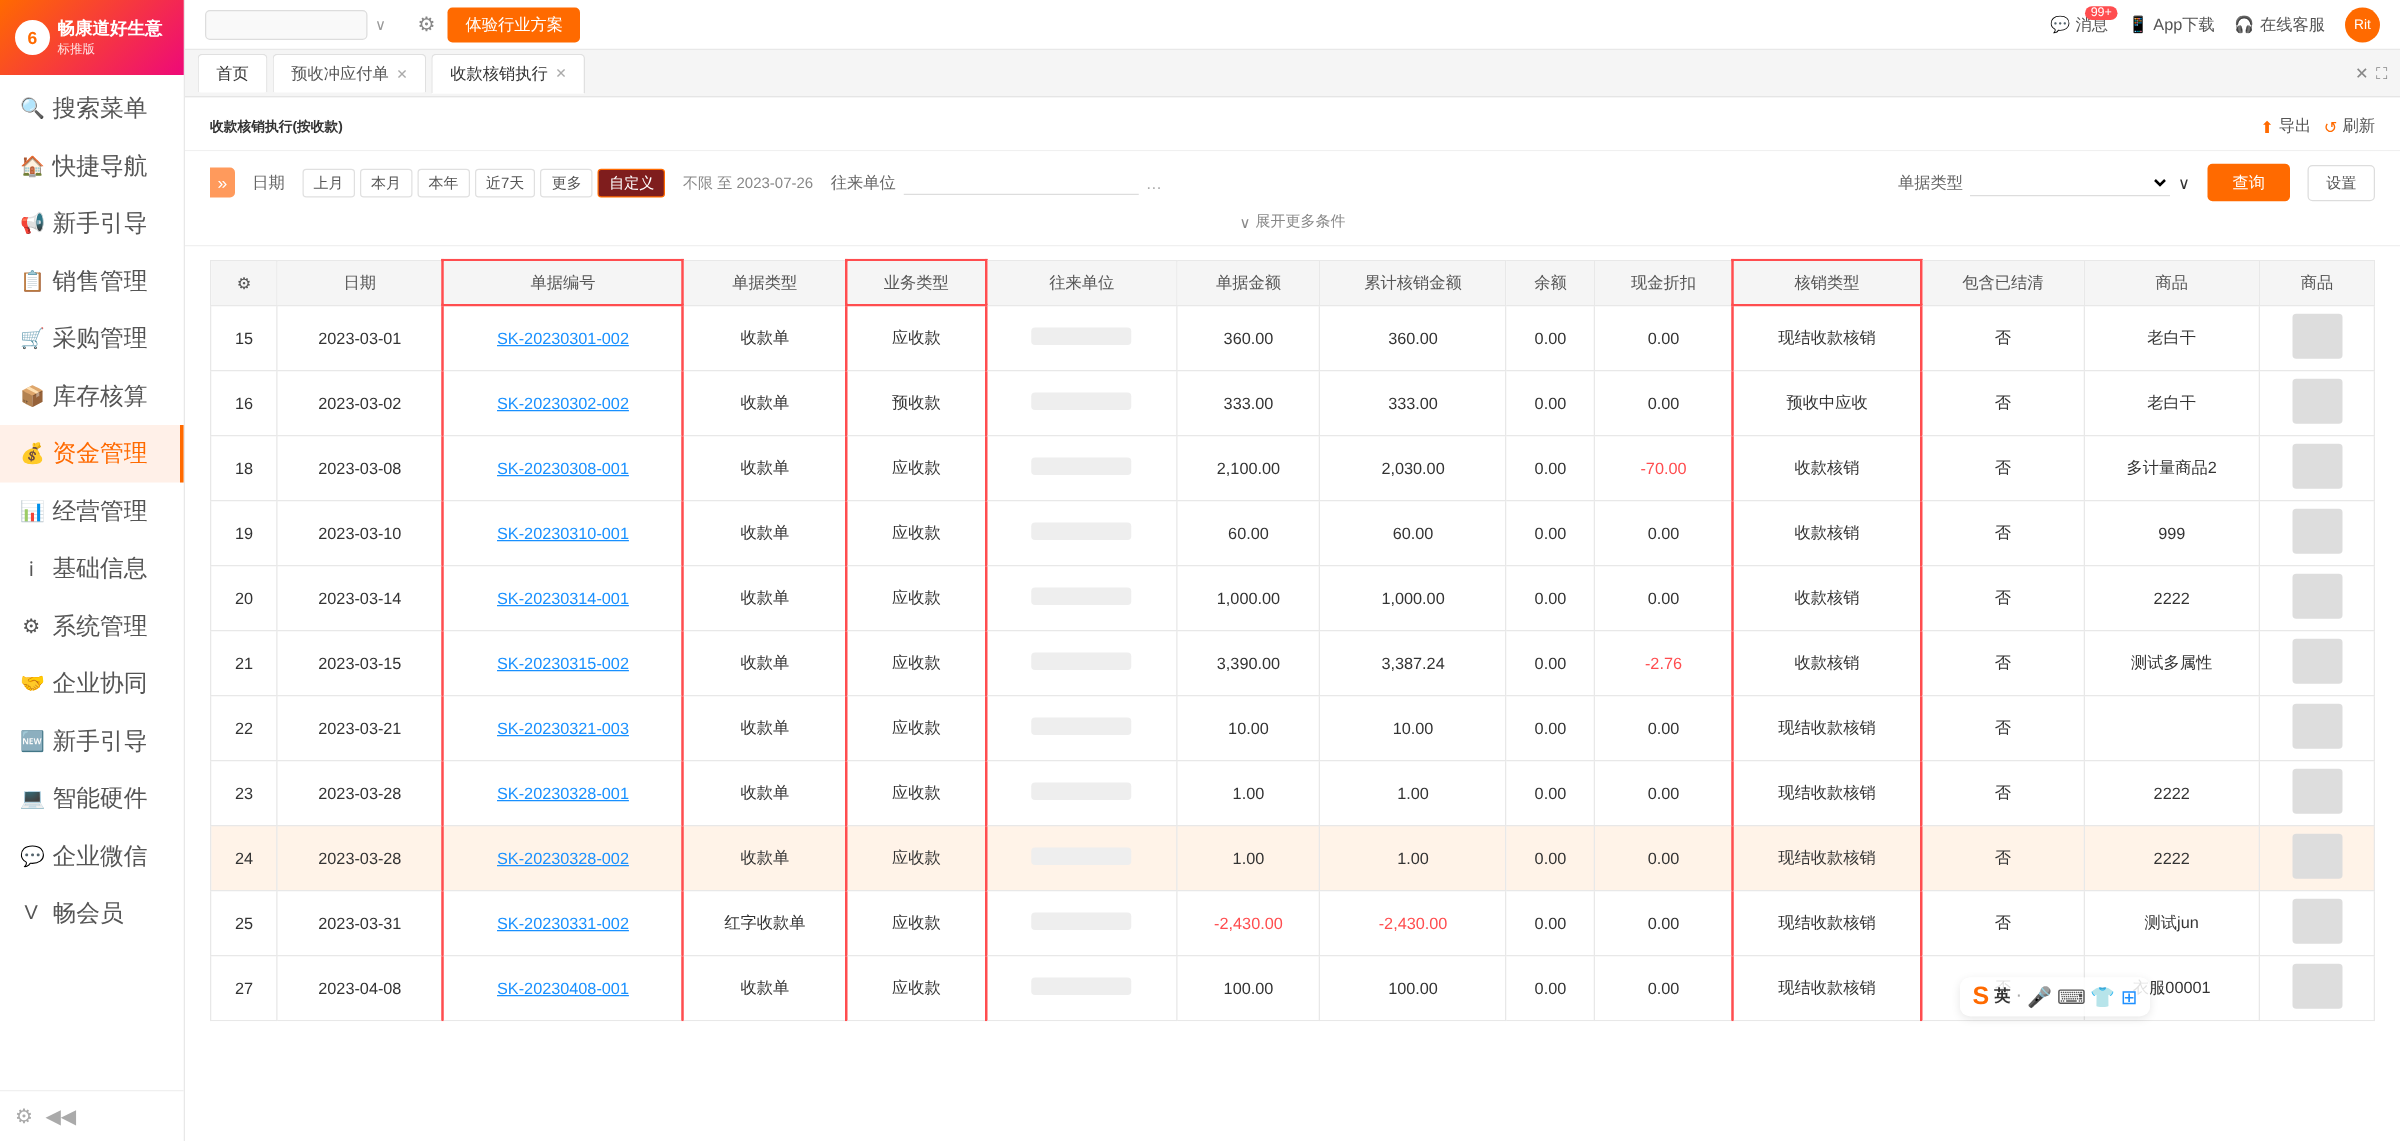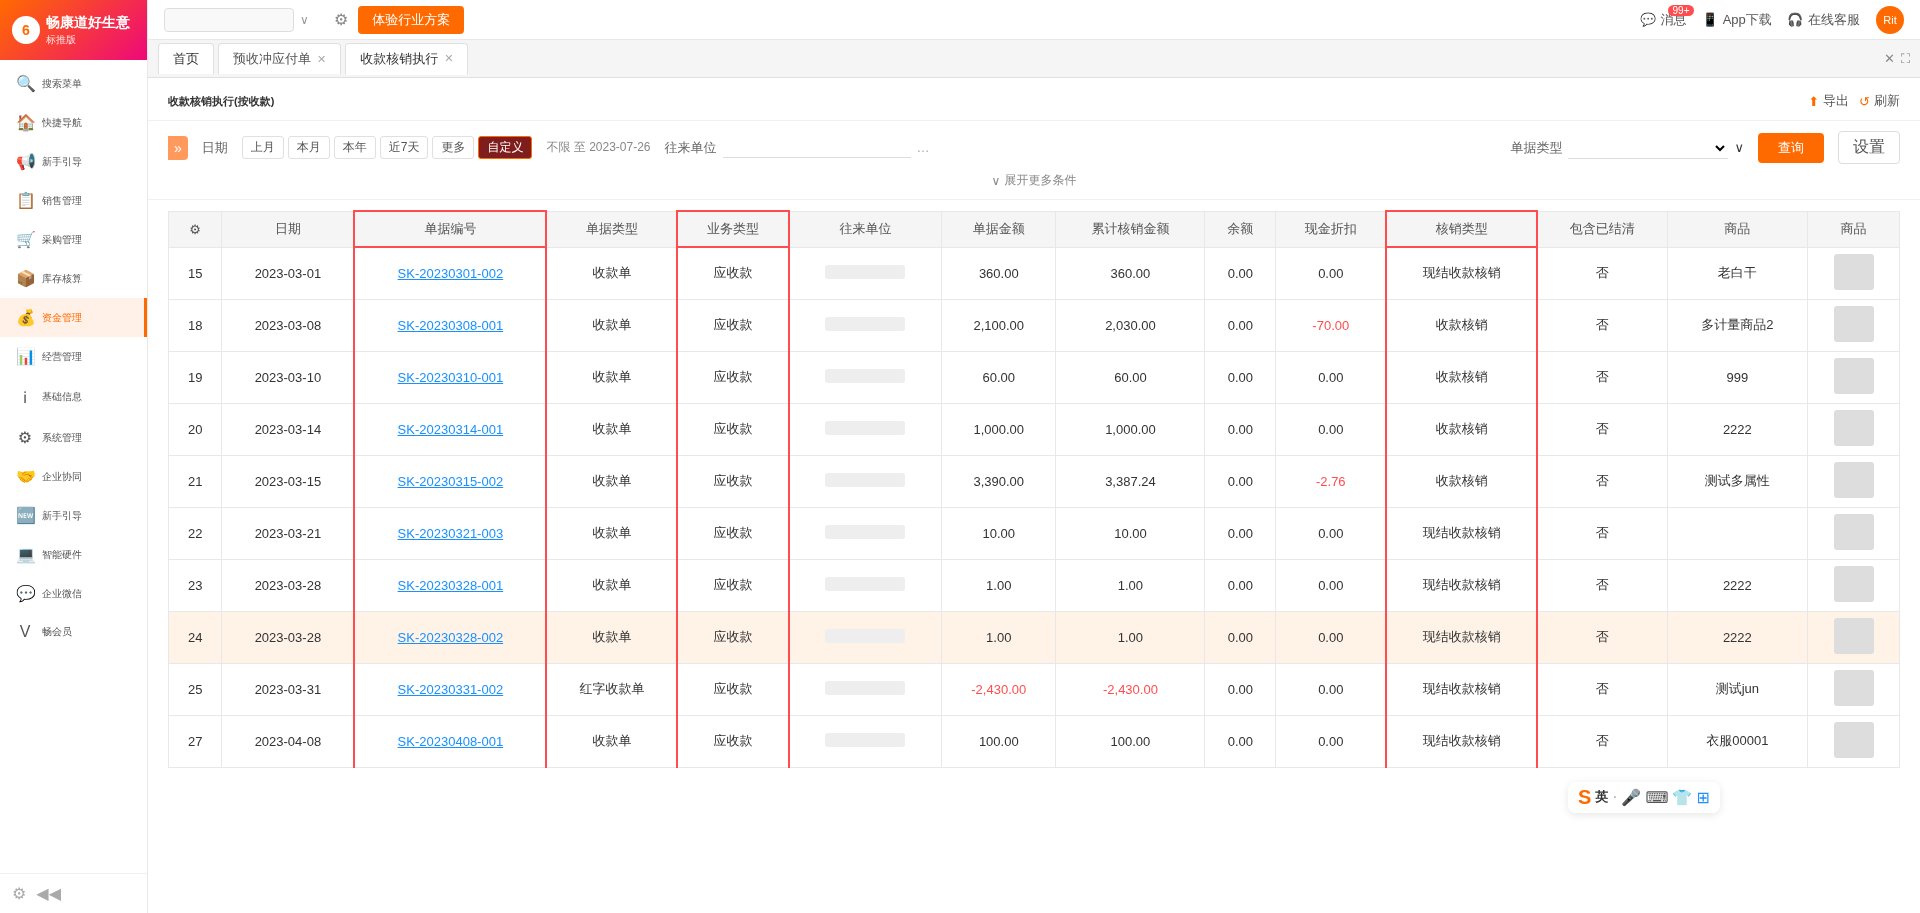--- a/index.html
+++ b/index.html
@@ -9,21 +9,21 @@
     .sidebar { width: 148px; background: #fff; border-right: 1px solid #e8e8e8; display: flex; flex-direction: column; flex-shrink: 0; }
     .sidebar-logo { background: linear-gradient(135deg, #ff6a00, #ee0979); padding: 10px 12px; display: flex; align-items: center; gap: 6px; min-height: 60px; }
     .sidebar-logo-icon { width: 28px; height: 28px; background: #fff; border-radius: 50%; display: flex; align-items: center; justify-content: center; color: #ff6a00; font-weight: bold; font-size: 14px; }
     .sidebar-logo-text { color: #fff; font-size: 12px; line-height: 1.4; }
     .sidebar-logo-text .main { font-size: 14px; font-weight: bold; }
     .sidebar-logo-text .sub { font-size: 10px; opacity: 0.85; }
     .sidebar-nav { flex: 1; overflow-y: auto; padding: 4px 0; }
     .sidebar-item { display: flex; align-items: center; gap: 8px; padding: 10px 16px; cursor: pointer; color: #555; transition: background 0.2s; }
     .sidebar-item.active { background: #fff0e8; color: #ff6a00; border-right: 3px solid #ff6a00; }
     .sidebar-item-icon { font-size: 16px; width: 18px; text-align: center; }
-    .sidebar-item-label { font-size: 10px; }
+    .sidebar-item-label { font-size: 19px; }
     .sidebar-footer { padding: 10px 12px; display: flex; align-items: center; gap: 10px; border-top: 1px solid #f0f0f0; }
     .sidebar-footer-icon { color: #aaa; cursor: pointer; font-size: 16px; }
 
     
     .main-area { flex: 1; display: flex; flex-direction: column; overflow: hidden; }
 
     
     .topbar { background: #fff; border-bottom: 1px solid #e8e8e8; padding: 0 16px; height: 40px; display: flex; align-items: center; gap: 10px; }
     .topbar-brand { display: flex; align-items: center; gap: 6px; min-width: 160px; }
     .topbar-brand-input { border: 1px solid #ddd; border-radius: 4px; padding: 4px 8px; font-size: 12px; width: 130px; background: #f9f9f9; }
@@ -59,21 +59,21 @@
     .filter-label { color: #666; font-size: 13px; }
     .filter-date-btns { display: flex; gap: 4px; align-items: flex-end; }
     .filter-date-btn { padding: 2px 8px; border: 1px solid #e0e0e0; border-radius: 3px; background: #fff; font-size: 12px; cursor: pointer; color: #555; }
     .filter-date-btn.custom { background: #7f1d1d; color: #fff; border-color: #ff6a00; }
     .filter-partner { display: flex; align-items: center; gap: 6px; flex: 1; }
     .filter-partner-input { border: none; border-bottom: 1px solid #ddd; padding: 2px 6px; font-size: 13px; min-width: 160px; outline: none; }
     .filter-dots { color: #aaa; letter-spacing: 4px; }
     .filter-type { display: flex; align-items: center; gap: 6px; min-width: 200px; }
     .filter-type-select { border: none; border-bottom: 1px solid #ddd; padding: 2px 6px; font-size: 13px; width: 160px; background: #fff; outline: none; }
     .filter-query-btn { background: #ff6a00; color: #fff; border: none; border-radius: 4px; padding: 6px 20px; font-size: 13px; cursor: pointer; }
-    .filter-settings-btn { background: #fff; color: #555; border: 1px solid #ddd; border-radius: 4px; padding: 5px 14px; font-size: 16px; cursor: pointer; }
+    .filter-settings-btn { background: #fff; color: #555; border: 1px solid #ddd; border-radius: 4px; padding: 5px 14px; font-size: 12px; cursor: pointer; }
     .filter-expand { margin-top: 8px; text-align: center; }
     .filter-expand-btn { color: #888; font-size: 12px; cursor: pointer; display: inline-flex; align-items: center; gap: 4px; }
 
     
     .toggle-btn { background: #ff9a5c; border: none; color: #fff; padding: 4px 6px; border-radius: 0 4px 4px 0; cursor: pointer; font-size: 14px; }
 
     
     .table-container { padding: 0 20px; margin-top: 10px; overflow-x: auto; }
     .data-table { width: 100%; border-collapse: collapse; font-size: 13px; }
     .data-table th { background: #f5f5f5; border: 1px solid #e8e8e8; padding: 8px 10px; text-align: center; color: #555; font-weight: 500; white-space: nowrap; position: relative; }
@@ -301,20 +301,40 @@
     <td>0.00</td>
     <td class="">0.00</td>
     <td style="border-left:2px solid #ff4d4f;border-right:2px solid #ff4d4f;">现结收款核销</td>
     <td>否</td>
     <td>老白干</td>
     <td>
       <span style="background:#ddd;border-radius:3px;display:inline-block;width:40px;height:36px;"></span>
     </td>
   </tr>
             <tr>
+    <td>16</td>
+    <td>2023-03-02</td>
+    <td style="border-left:2px solid #ff4d4f;border-right:2px solid #ff4d4f;">
+      <span class="link-cell">SK-20230302-002</span>
+    </td>
+    <td>收款单</td>
+    <td style="border-left:2px solid #ff4d4f;border-right:2px solid #ff4d4f;">预收款</td>
+    <td><span style="background:#eee;border-radius:3px;display:inline-block;width:80px;height:14px;"></span></td>
+    <td class="">333.00</td>
+    <td class="">333.00</td>
+    <td>0.00</td>
+    <td class="">0.00</td>
+    <td style="border-left:2px solid #ff4d4f;border-right:2px solid #ff4d4f;">预收中应收</td>
+    <td>否</td>
+    <td>老白干</td>
+    <td>
+      <span style="background:#ddd;border-radius:3px;display:inline-block;width:40px;height:36px;"></span>
+    </td>
+  </tr>
+            <tr>
     <td>18</td>
     <td>2023-03-08</td>
     <td style="border-left:2px solid #ff4d4f;border-right:2px solid #ff4d4f;">
       <span class="link-cell">SK-20230308-001</span>
     </td>
     <td>收款单</td>
     <td style="border-left:2px solid #ff4d4f;border-right:2px solid #ff4d4f;">应收款</td>
     <td><span style="background:#eee;border-radius:3px;display:inline-block;width:80px;height:14px;"></span></td>
     <td class="">2,100.00</td>
     <td class="">2,030.00</td>

